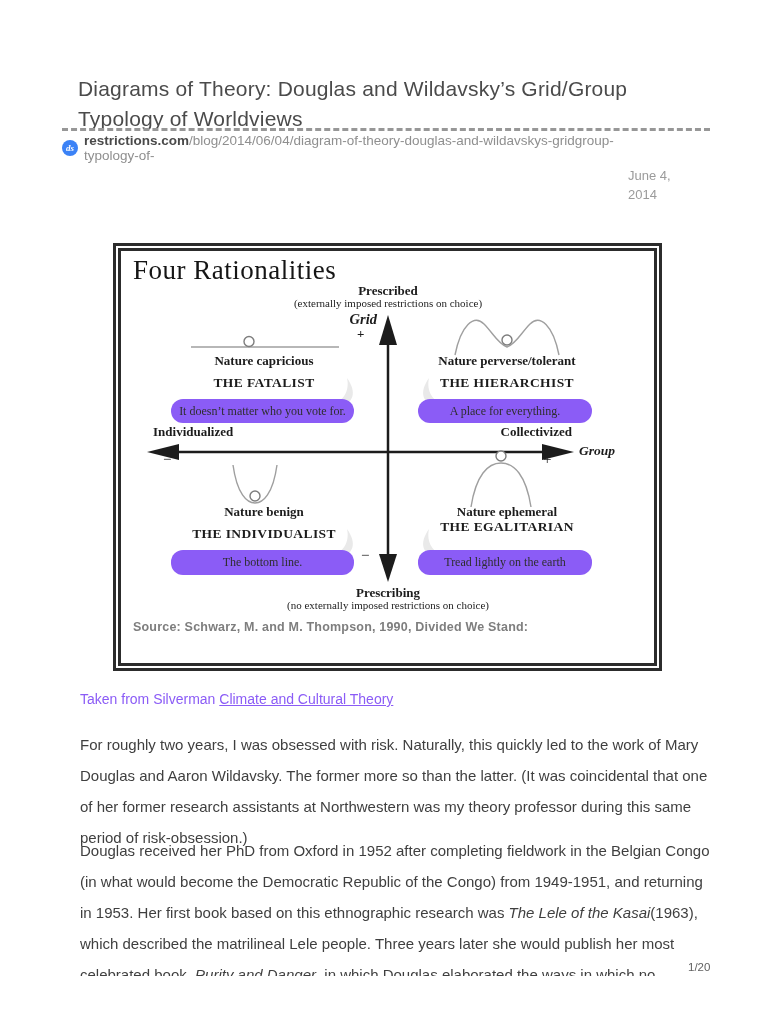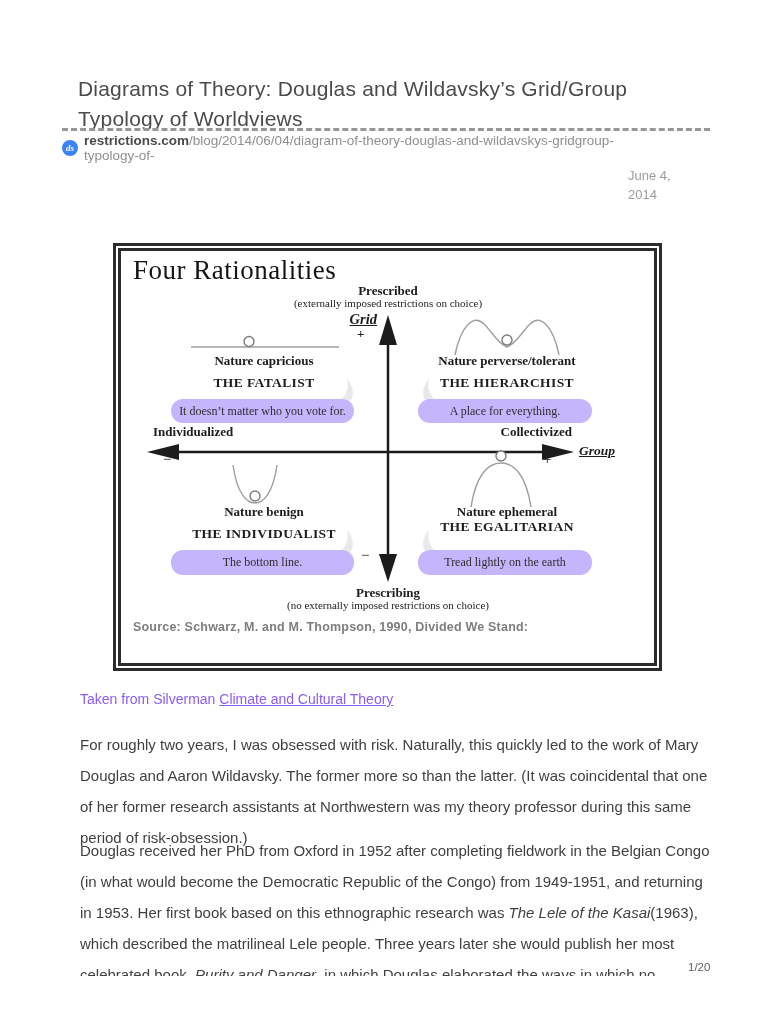--- a/index.html
+++ b/index.html
@@ -19,25 +19,25 @@
   .url-domain { color:#4a4a4a; font-weight:bold; }
   .date-block { left:628px; top:166px; width:70px; font-size:13px; line-height:19px; color:#9b9b9b; }
 
   
   .figure { left:113px; top:243px; width:549px; height:428px; border:8px double #2c2c2c; background:#fff; }
   .fig-inner { position:relative; width:533px; height:412px; font-family:"Liberation Serif",serif; color:#1c1c1c; }
   .fig-inner .abs { position:absolute; }
   .fig-title { left:12px; top:4px; font-size:27px; letter-spacing:0.5px; color:#151515; }
   .ctr { text-align:center; }
   .b { font-weight:bold; }
-  .i { font-style:italic;text-decoration:underline; }
+  .i { font-style:italic; }
   .lbl { font-size:13px; }
   .sub { font-size:11px; }
   .name { font-size:13.5px; letter-spacing:0.4px; }
-  .bubble { background:#c4b5fd; border-radius:12px; font-size:12px; color:#2e2e2e;
+  .bubble { background:#8b5cf6; border-radius:12px; font-size:12px; color:#2e2e2e;
             display:flex; align-items:center; justify-content:center; white-space:nowrap; }
   .fig-source { left:12px; top:368px; width:500px; font-family:"Liberation Sans",sans-serif;
                 font-weight:bold; font-size:12.5px; line-height:16px; color:#7e7e7e; letter-spacing:0.2px; }
 
   
   .article-caption { left:80px; top:691px; width:632px; font-size:14px; color:#8b5cf6; }
   .para { left:80px; width:634px; font-size:15px; line-height:31px; color:#3f3f3f; }
   .p1 { top:729px; }
   .p2 { top:835px; height:141px; overflow:hidden; }
   .seg-link { text-decoration:underline; cursor:pointer; }

